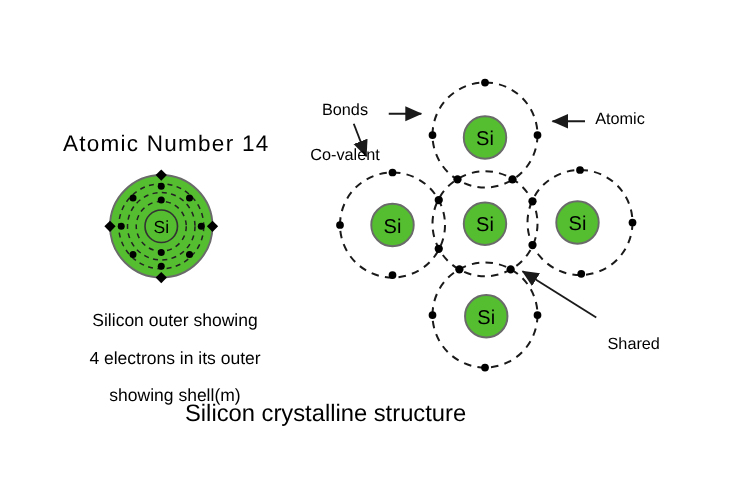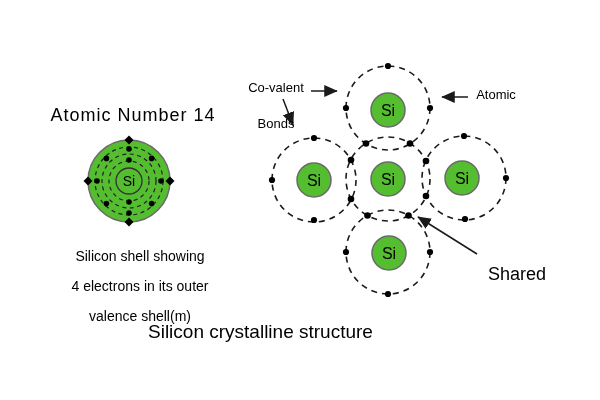--- a/index.html
+++ b/index.html
@@ -8,21 +8,21 @@
     background:#ffffff;
     font-family:"Liberation Sans", sans-serif;
     color:#000;
   }
   .abs{position:absolute;}
   .lbl{text-align:center;white-space:pre-line;}
   #heading{left:33px;top:105px;width:200px;font-size:18px;letter-spacing:1px;text-align:center;}
   #caption{left:40px;top:234px;width:200px;font-size:14px;line-height:15px;text-align:center;}
   #covalent-label{left:216px;top:61px;width:120px;font-size:13px;line-height:18px;text-align:center;}
   #valence-label{left:444px;top:74px;width:104px;font-size:13px;line-height:14px;text-align:center;}
-  #shared-label{left:462px;top:249px;width:110px;font-size:18px;line-height:17px;text-align:center;}
+  #shared-label{left:486px;top:249px;width:110px;font-size:13px;line-height:17px;text-align:left;}
   #footer-title{left:148px;top:321px;width:250px;font-size:19px;}
   svg text{font-family:"Liberation Sans", sans-serif;}
 </style>
 </head>
 <body>
 
 <svg class="abs" style="left:0;top:0;" width="600" height="400" viewBox="0 0 600 400">
   <defs>
     <marker id="ah" markerWidth="11" markerHeight="9" refX="8.5" refY="4" orient="auto">
       <path d="M0,0 L9,4 L0,8 Z" fill="#1a1a1a"></path>
@@ -120,28 +120,28 @@
       <line x1="283" y1="99" x2="293" y2="125" marker-end="url(#ah)"></line>
       <line x1="468" y1="97" x2="442" y2="97" marker-end="url(#ah)"></line>
       <line x1="477" y1="254" x2="418" y2="217" marker-end="url(#ah)"></line>
     </g>
   </g>
 </svg>
 
 <div class="abs" id="heading">Atomic Number 14</div>
 
 <div class="abs lbl" id="caption">
-  <div>Silicon shell showing</div>
+  <div>Silicon outer showing</div>
   <div>4 electrons in its outer</div>
-  <div>valence shell(m)</div>
+  <div>showing shell(m)</div>
 </div>
 
 <div class="abs lbl" id="covalent-label">
+  <div>Bonds</div>
   <div>Co-valent</div>
-  <div>Bonds</div>
 </div>
 
 <div class="abs lbl" id="valence-label">
   <div>Atomic</div>
 </div>
 
 <div class="abs lbl" id="shared-label">
   <div>Shared</div>
 </div>
 

